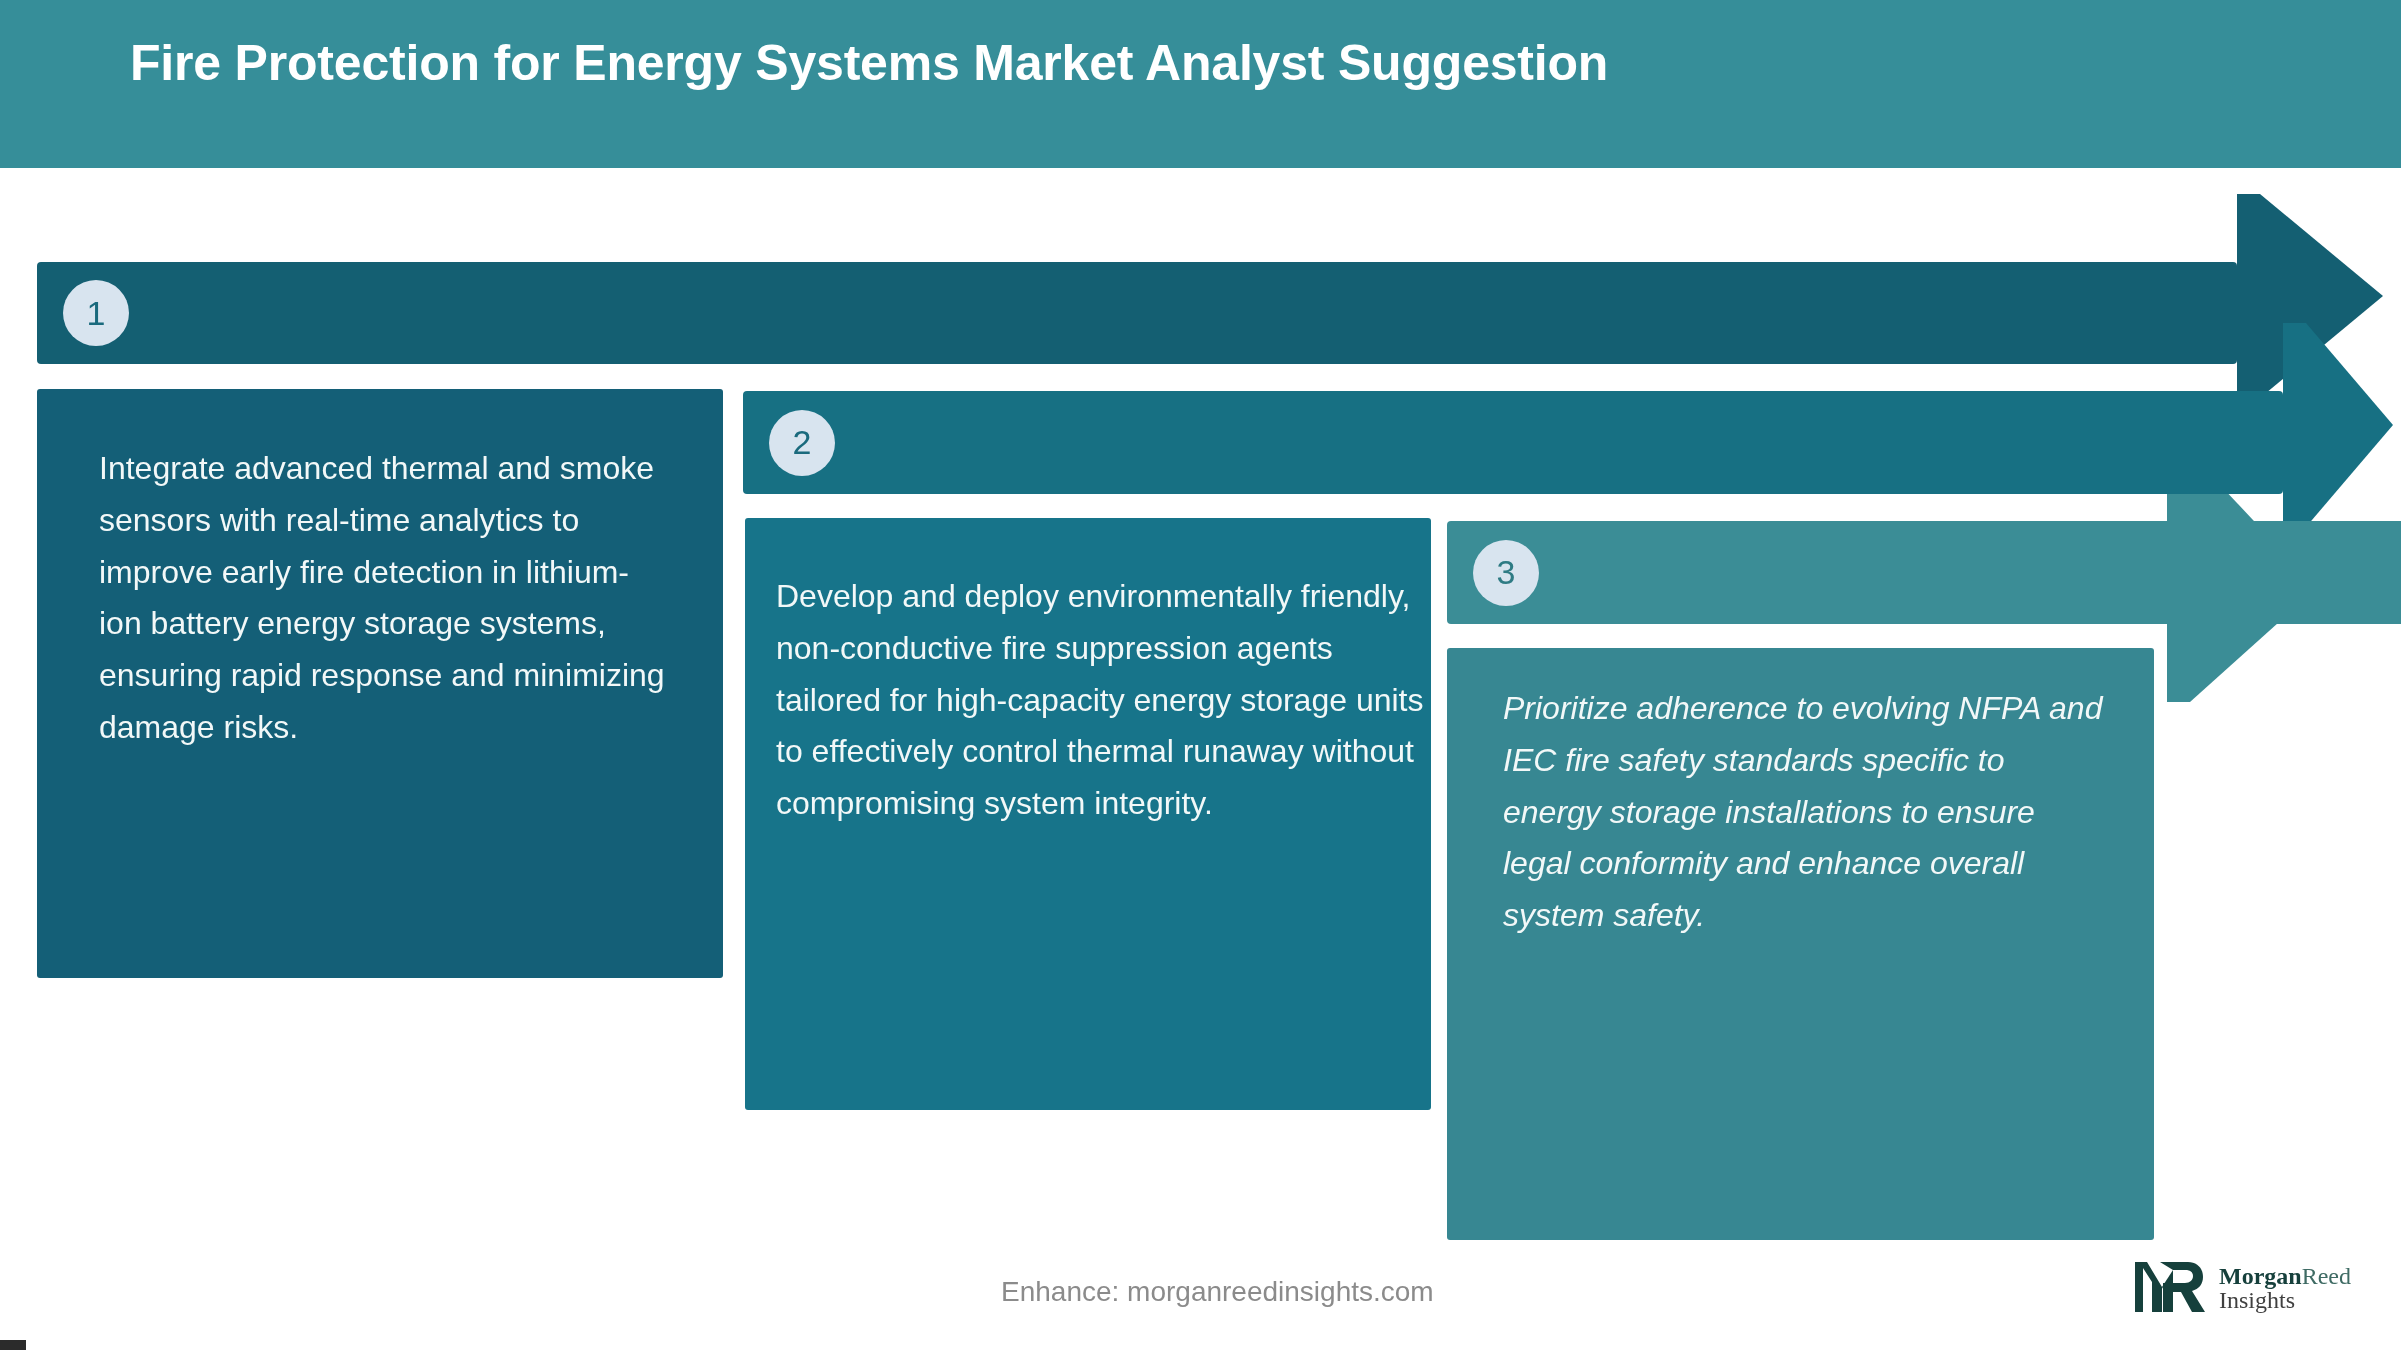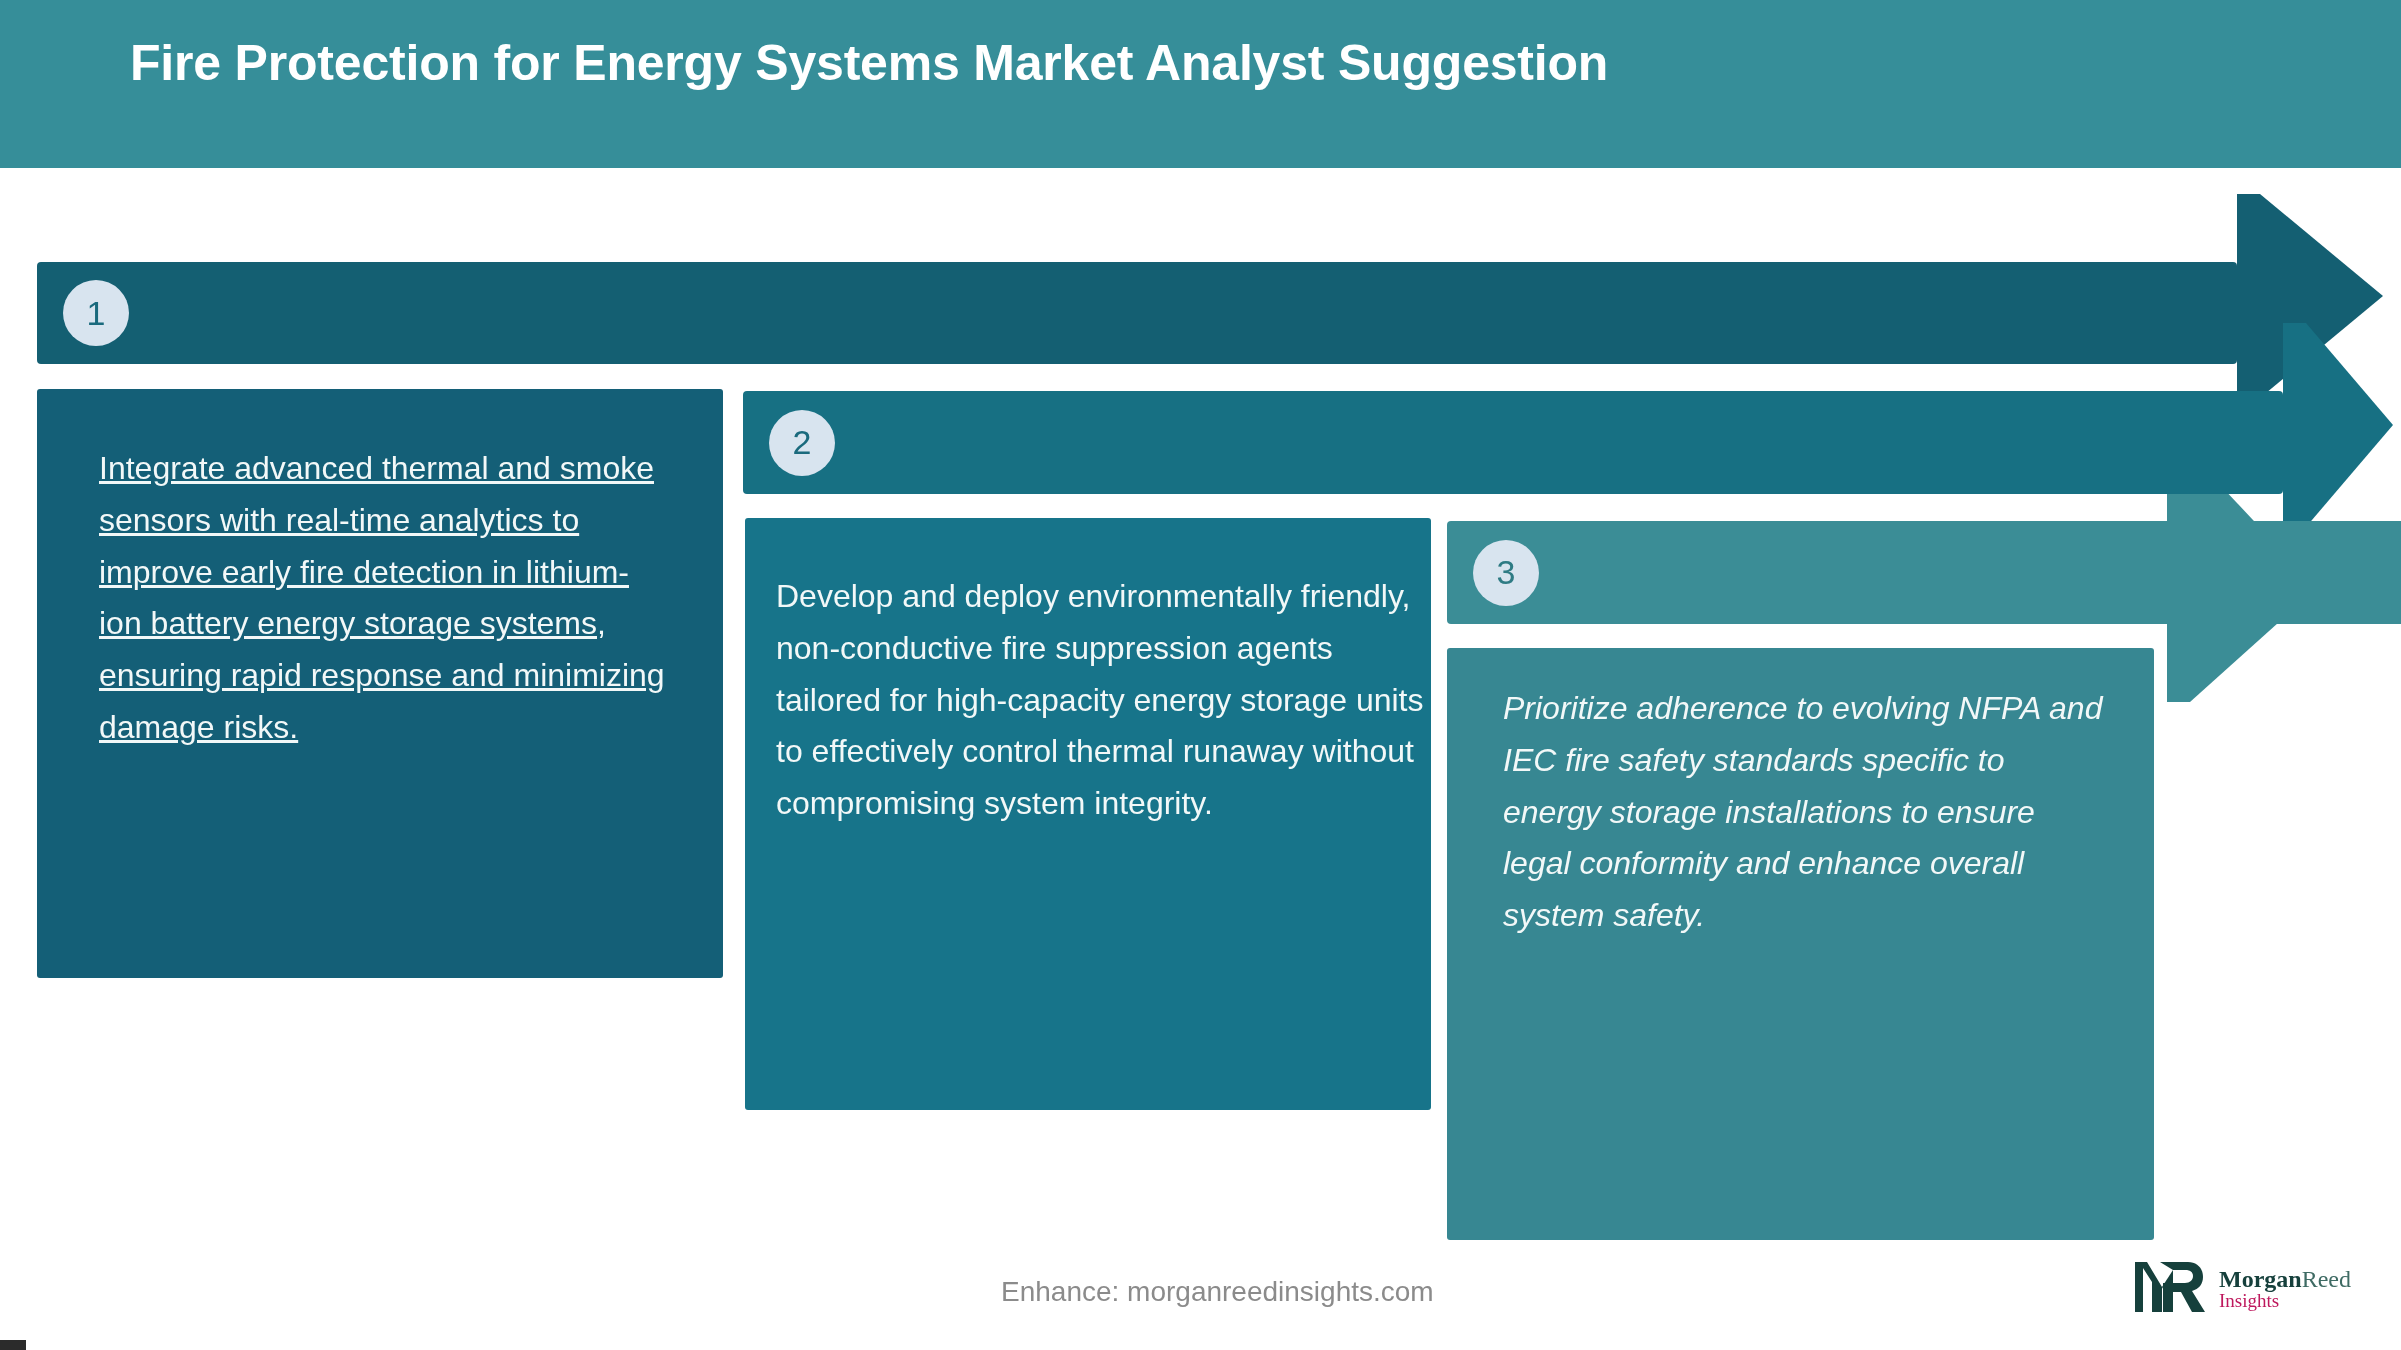--- a/index.html
+++ b/index.html
@@ -87,21 +87,21 @@
     color: #f2f8f8;
     font-size: 32px;
     line-height: 1.62;
     white-space: pre-line;
     z-index: 4;
   }
 
   
   #band-1 { left: 37px;  top: 262px; width: 2200px; height: 102px; background: #145f72; }
   #box-1  { left: 37px;  top: 389px; width: 686px;  height: 589px; background: #145f77; }
-  #text-1 { left: 99px;  top: 443px; width: 570px; text-decoration: underline; }
+  #text-1 { left: 99px;  top: 443px; width: 570px; }
 
   
   #band-2 { left: 743px; top: 391px; width: 1540px; height: 103px; background: #177083; }
   #box-2  { left: 745px; top: 518px; width: 686px;  height: 592px; background: #17748a; }
   #text-2 { left: 776px; top: 571px; width: 660px; }
 
   
   #band-3 { left: 1447px; top: 521px; width: 1020px; height: 103px; background: #3b8d96; }
   #box-3  { left: 1447px; top: 648px; width: 707px;  height: 592px; background: #378792; }
   #text-3 { left: 1503px; top: 683px; width: 600px; font-style: italic; }
@@ -121,21 +121,21 @@
     top: 1258px;
     display: flex;
     align-items: center;
     gap: 12px;
   }
   .logo-mark { flex: none; }
   .logo-words { line-height: 1.0; }
   .logo-line1 { font-family: "Liberation Serif", serif; font-size: 24px; color: #16403c; white-space: nowrap; }
   .logo-line1 .lw-bold { font-weight: bold; color: #16403c; }
   .logo-line1 .lw-reg  { font-weight: normal; color: #3f6b64; }
-  .logo-line2 { font-family: "Liberation Serif", serif; font-size: 19px; color: #be185d; margin-top: 0; white-space: nowrap; }
+  .logo-line2 { font-family: "Liberation Serif", serif; font-size: 24px; color: #404040; margin-top: 0; white-space: nowrap; }
 
   
   .edge-tick {
     position: absolute;
     left: 0px;
     top: 1340px;
     width: 26px;
     height: 10px;
     background: #2b2b2b;
   }

